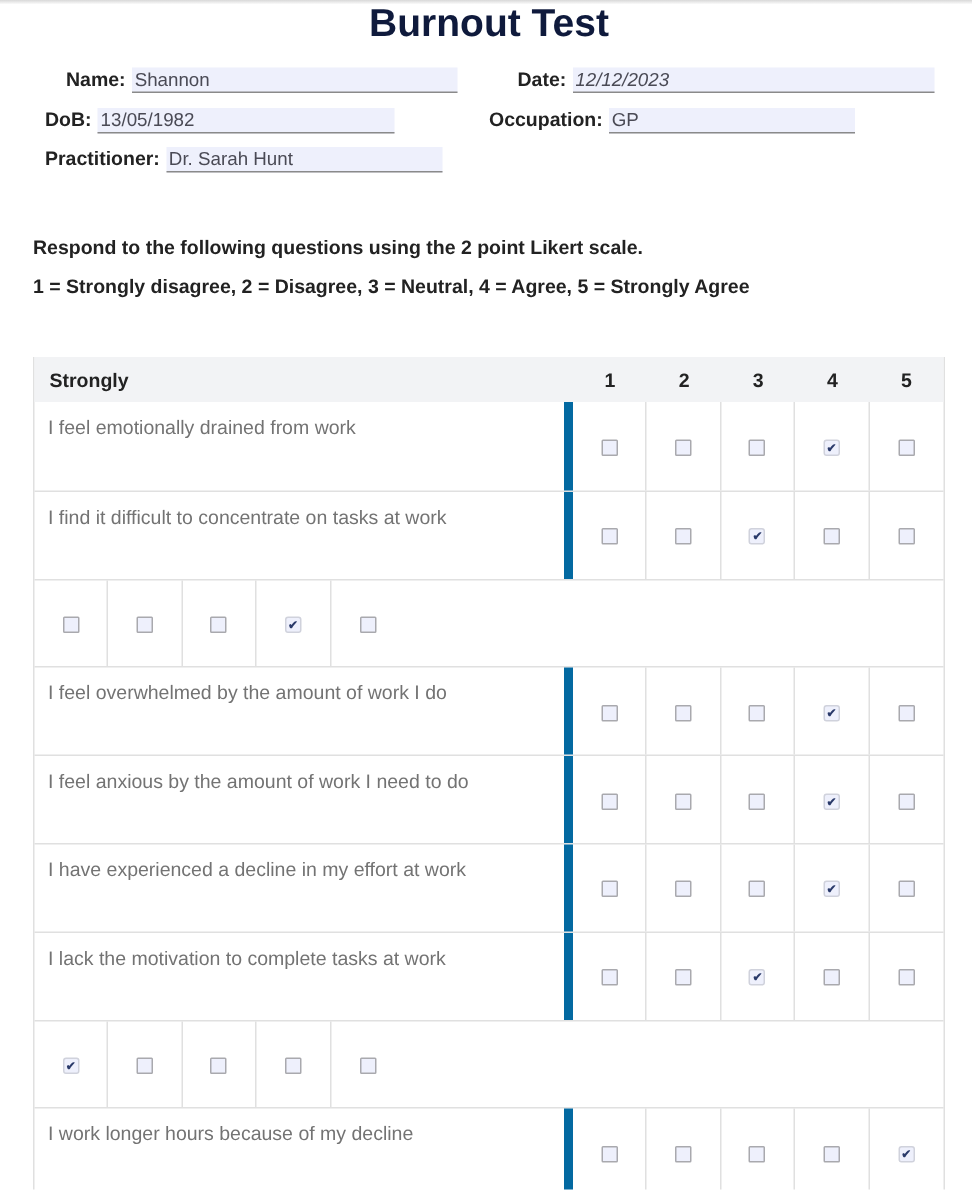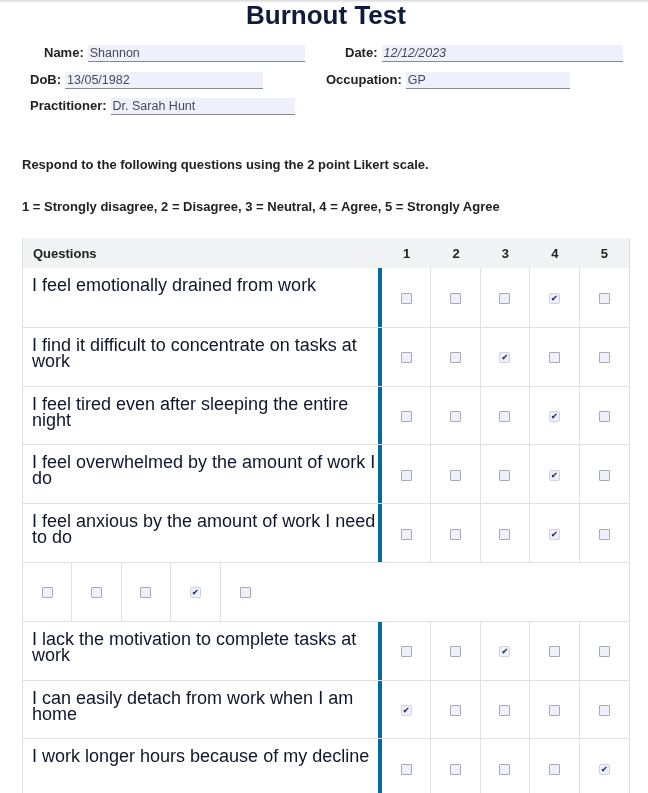--- a/index.html
+++ b/index.html
@@ -98,23 +98,23 @@
       display: flex;
       height: 58.8px;
       border-top: 1px solid #e0e0e0;
       box-sizing: border-box;
     }
     .row:first-of-type { border-top: none; }
     .row .q {
       width: 359px;
       box-sizing: border-box;
       padding: 9px 0 0 9px;
-      font-size: 18px;
-      color: #0f172a;
-      border-right: 4px solid #0369a1;
+      font-size: 13px;
+      color: #737373;
+      border-right: 6px solid #0369a1;
       line-height: 16px;
     }
     .row .c {
       width: 49.4px;
       box-sizing: border-box;
       border-right: 1px solid #e0e0e0;
       display: flex;
       align-items: center;
       justify-content: center;
       padding-top: 2px;
@@ -165,25 +165,25 @@
   <span class="field-label">Occupation:</span>
   <input class="field-input" style="width: 164px;" value="GP">
 </div>
 
 <div class="field" style="left:8px; top:97px;">
   <span class="field-label">Practitioner:</span>
   <input class="field-input" style="width: 184px;" value="Dr. Sarah Hunt">
 </div>
 
 <div class="instr" style="top:157px;">Respond to the following questions using the 2 point Likert scale.</div>
-<div class="instr" style="top:183px;margin-top:16px;">1 = Strongly disagree, 2 = Disagree, 3 = Neutral, 4 = Agree, 5 = Strongly Agree</div>
+<div class="instr" style="top:183px;">1 = Strongly disagree, 2 = Disagree, 3 = Neutral, 4 = Agree, 5 = Strongly Agree</div>
 
 <div class="table">
   <div class="thead">
-    <div class="q">Questions</div>
+    <div class="q">Strongly</div>
     <div class="n">1</div>
     <div class="n">2</div>
     <div class="n">3</div>
     <div class="n">4</div>
     <div class="n">5</div>
   </div>
   <div id="tbody">
   <div class="row">
     <div class="q">I feel emotionally drained from work</div>
     <div class="c">
@@ -216,21 +216,20 @@
         </div>
     <div class="c">
           <span class="cb" aria-checked="false"></span>
         </div>
     <div class="c">
           <span class="cb" aria-checked="false"></span>
         </div>
   </div>
 
   <div class="row">
-    <div class="q">I feel tired even after sleeping the entire night</div>
     <div class="c">
           <span class="cb" aria-checked="false"></span>
         </div>
     <div class="c">
           <span class="cb" aria-checked="false"></span>
         </div>
     <div class="c">
           <span class="cb" aria-checked="false"></span>
         </div>
     <div class="c">
@@ -273,20 +272,21 @@
         </div>
     <div class="c">
           <span class="cb checked" aria-checked="true">✔</span>
         </div>
     <div class="c">
           <span class="cb" aria-checked="false"></span>
         </div>
   </div>
 
   <div class="row">
+    <div class="q">I have experienced a decline in my effort at work</div>
     <div class="c">
           <span class="cb" aria-checked="false"></span>
         </div>
     <div class="c">
           <span class="cb" aria-checked="false"></span>
         </div>
     <div class="c">
           <span class="cb" aria-checked="false"></span>
         </div>
     <div class="c">
@@ -310,21 +310,20 @@
         </div>
     <div class="c">
           <span class="cb" aria-checked="false"></span>
         </div>
     <div class="c">
           <span class="cb" aria-checked="false"></span>
         </div>
   </div>
 
   <div class="row">
-    <div class="q">I can easily detach from work when I am home</div>
     <div class="c">
           <span class="cb checked" aria-checked="true">✔</span>
         </div>
     <div class="c">
           <span class="cb" aria-checked="false"></span>
         </div>
     <div class="c">
           <span class="cb" aria-checked="false"></span>
         </div>
     <div class="c">

